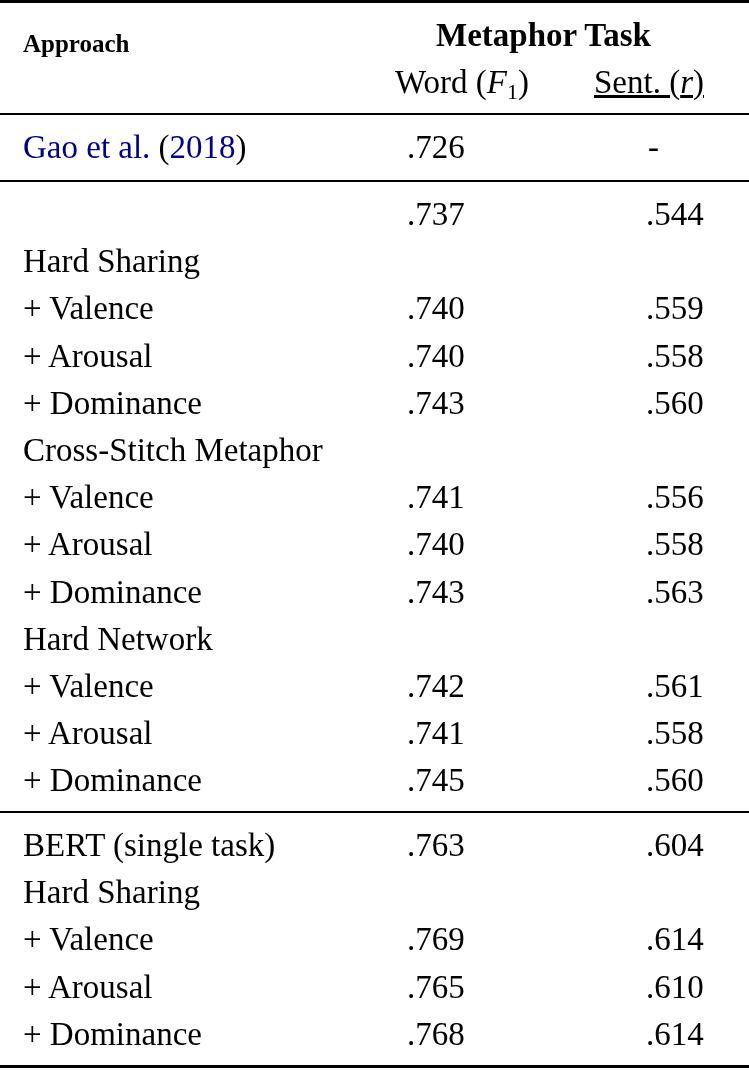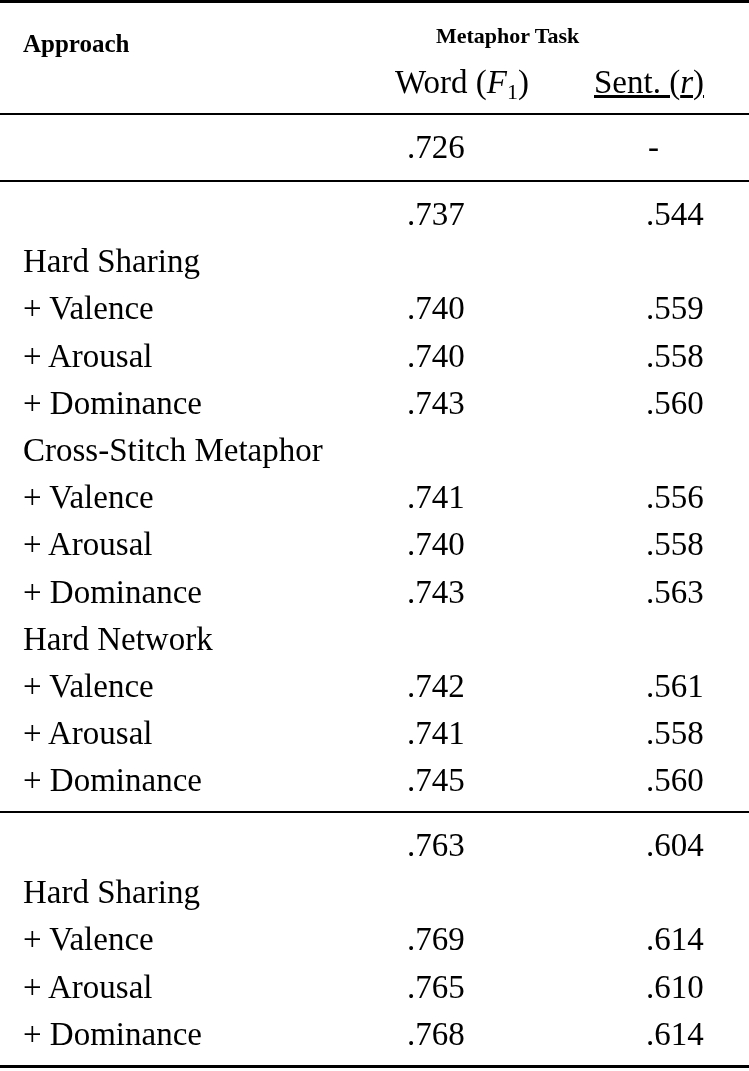--- a/index.html
+++ b/index.html
@@ -17,21 +17,21 @@
     .row {
       position: absolute; left: 0; width: 749px; height: 47px;
       font-size: 33px; line-height: 47px;
     }
     .c0 { position: absolute; left: 23px; white-space: nowrap; }
     .c1 { position: absolute; left: 407px; white-space: nowrap; }
     .c2 { position: absolute; left: 646px; white-space: nowrap; }
     .c2.center { left: 648px; }
     .bold { font-weight: normal; }
     .hdr-approach { position: absolute; left: 23px; top: 20px; font-size: 25px; font-weight: bold; line-height: 47px; }
-    .hdr-task { position: absolute; left: 436px; top: 12px; font-size: 22px; font-weight: bold; line-height: 47px; }
+    .hdr-task { position: absolute; left: 436px; top: 12px; font-size: 33px; font-weight: bold; line-height: 47px; }
     .hdr-word { position: absolute; left: 395px; top: 59px; font-size: 33px; line-height: 47px; white-space: nowrap; }
     .hdr-sent { position: absolute; left: 594px; top: 59px; font-size: 33px; line-height: 47px; white-space: nowrap; text-decoration: underline; }
     .it { font-style: italic; }
     .sub { font-size: 22px; vertical-align: -6px; }
     .cite { color: #000080; }
     .paren { color: #000; }
   </style>
 </head>
 <body>
 
@@ -39,20 +39,21 @@
   <div class="rule thick" style="top:0px"></div>
 
   <div class="hdr-approach">Approach</div>
   <div class="hdr-task">Metaphor Task</div>
   <div class="hdr-word"><span>Word (</span><span class="it">F</span><span class="sub">1</span><span>)</span></div>
   <div class="hdr-sent"><span>Sent. (</span><span class="it">r</span><span>)</span></div>
 
   <div class="rule thin" style="top:113px"></div>
 
   <div class="row" style="top:124px">
+    <span class="c0"><span class="cite">Gao et al.</span> <span class="paren">(</span><span class="cite">2018</span><span class="paren">)</span></span>
     <span class="c1">.726</span>
     <span class="c2 center">-</span>
   </div>
 
   <div class="rule thin" style="top:180px"></div>
 
   <div class="row" style="top:191px">
     <span class="c1">.737</span>
     <span class="c2">.544</span>
   </div>
@@ -113,20 +114,21 @@
   </div>
   <div class="row" style="top:757.4000000000001px">
     <span class="c0">+ Dominance</span>
     <span class="c1 bold">.745</span>
     <span class="c2 bold">.560</span>
   </div>
 
   <div class="rule thin" style="top:811px"></div>
 
   <div class="row" style="top:822px">
+    <span class="c0">BERT (single task)</span>
     <span class="c1">.763</span>
     <span class="c2">.604</span>
   </div>
   <div class="row" style="top:869.2px">
     <span class="c0">Hard Sharing</span>
     <span class="c1"></span>
     <span class="c2"></span>
   </div>
   <div class="row" style="top:916.4px">
     <span class="c0">+ Valence</span>

